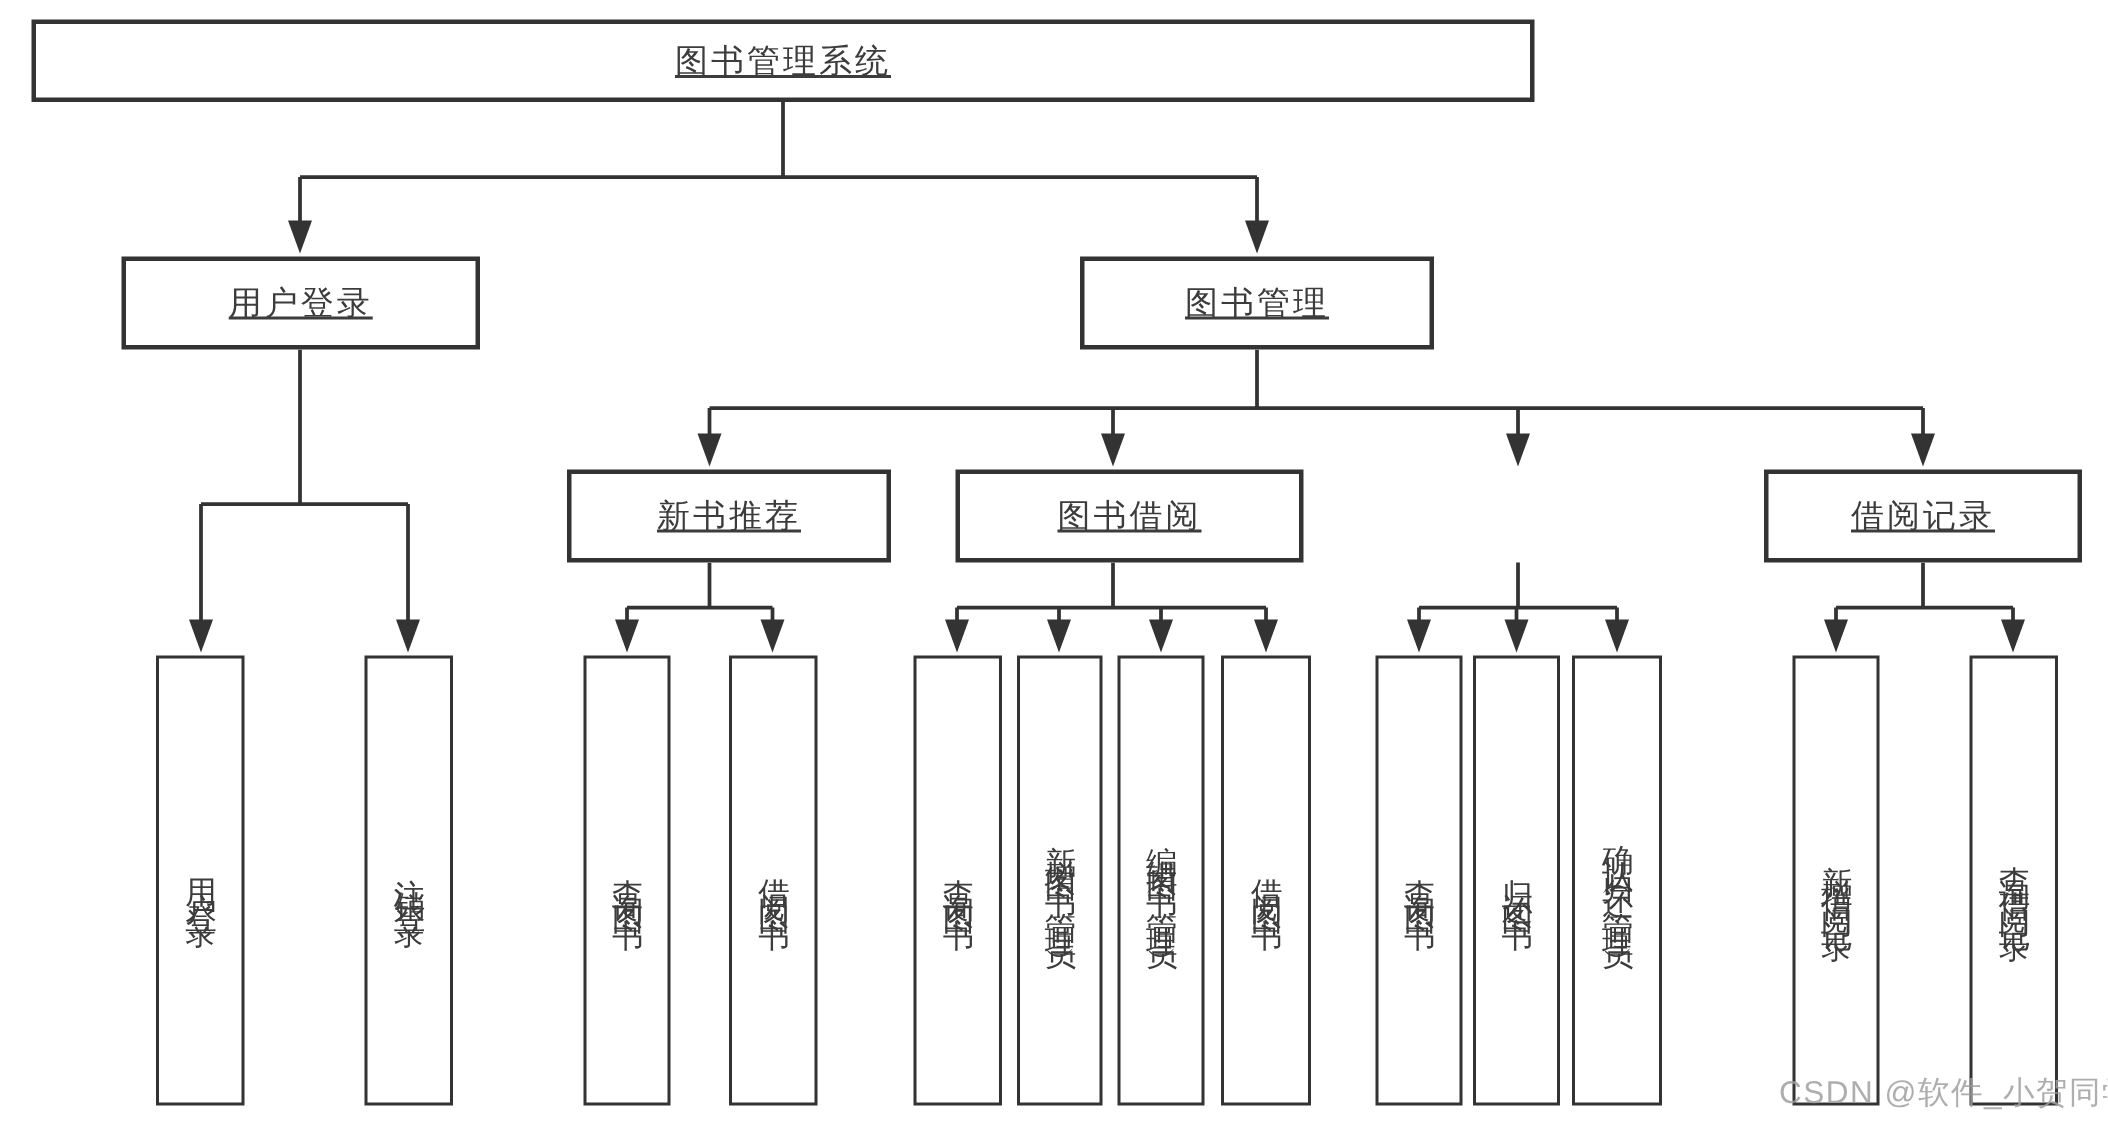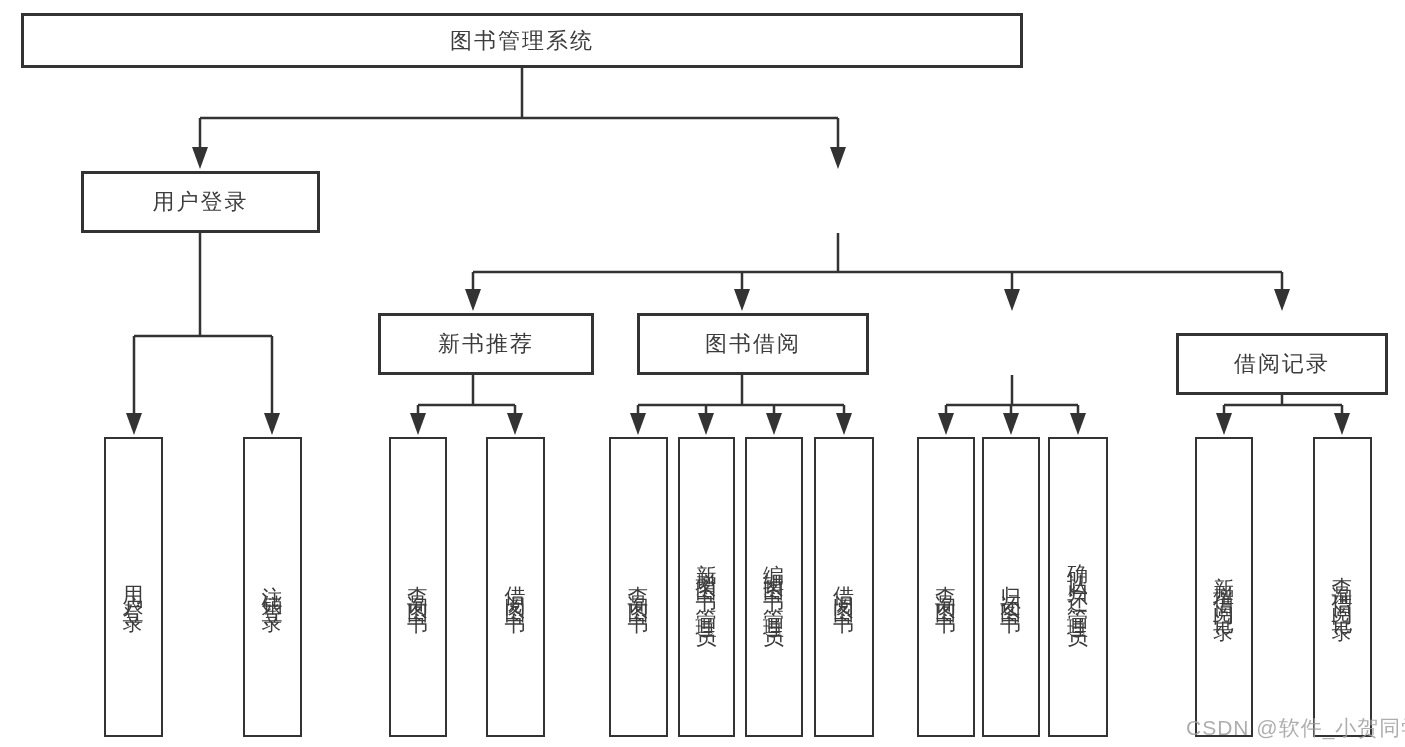--- a/index.html
+++ b/index.html
@@ -26,20 +26,21 @@
     box-sizing: border-box;
     border: 3px solid #333333;
     background: #ffffff;
     display: flex;
     align-items: center;
     justify-content: center;
     font-size: 22px;
     letter-spacing: 2px;
     color: #3c3c3c;
     z-index: 2;
+    text-decoration: underline;
   }
   .vbox {
     position: absolute;
     box-sizing: border-box;
     border: 2.5px solid #333333;
     background: #ffffff;
     display: flex;
     align-items: center;
     justify-content: center;
     z-index: 2;
@@ -101,28 +102,31 @@
     </g>
   </svg>
 
   <div class="hbox" style="left:21px; top:13px; width:1002px; height:55px;">
     <span>图书管理系统</span>
   </div>
 
   <div class="hbox" style="left:81px; top:171px; width:239px; height:62px;">
     <span>用户登录</span>
   </div>
+  <div class="hbox" style="left:720px; top:171px; width:236px; height:62px;">
+    <span>图书管理</span>
+  </div>
 
   <div class="hbox" style="left:378px; top:313px; width:216px; height:62px;">
     <span>新书推荐</span>
   </div>
   <div class="hbox" style="left:637px; top:313px; width:232px; height:62px;">
     <span>图书借阅</span>
   </div>
-  <div class="hbox" style="left:1176px; top:313px; width:212px; height:62px;margin-top:20px;">
+  <div class="hbox" style="left:1176px; top:313px; width:212px; height:62px;">
     <span>借阅记录</span>
   </div>
 
   <div class="vbox" style="left:104px; top:437px; width:59px; height:300px;">
     <span>用户登录</span>
   </div>
   <div class="vbox" style="left:243px; top:437px; width:59px; height:300px;">
     <span>注销登录</span>
   </div>
 

